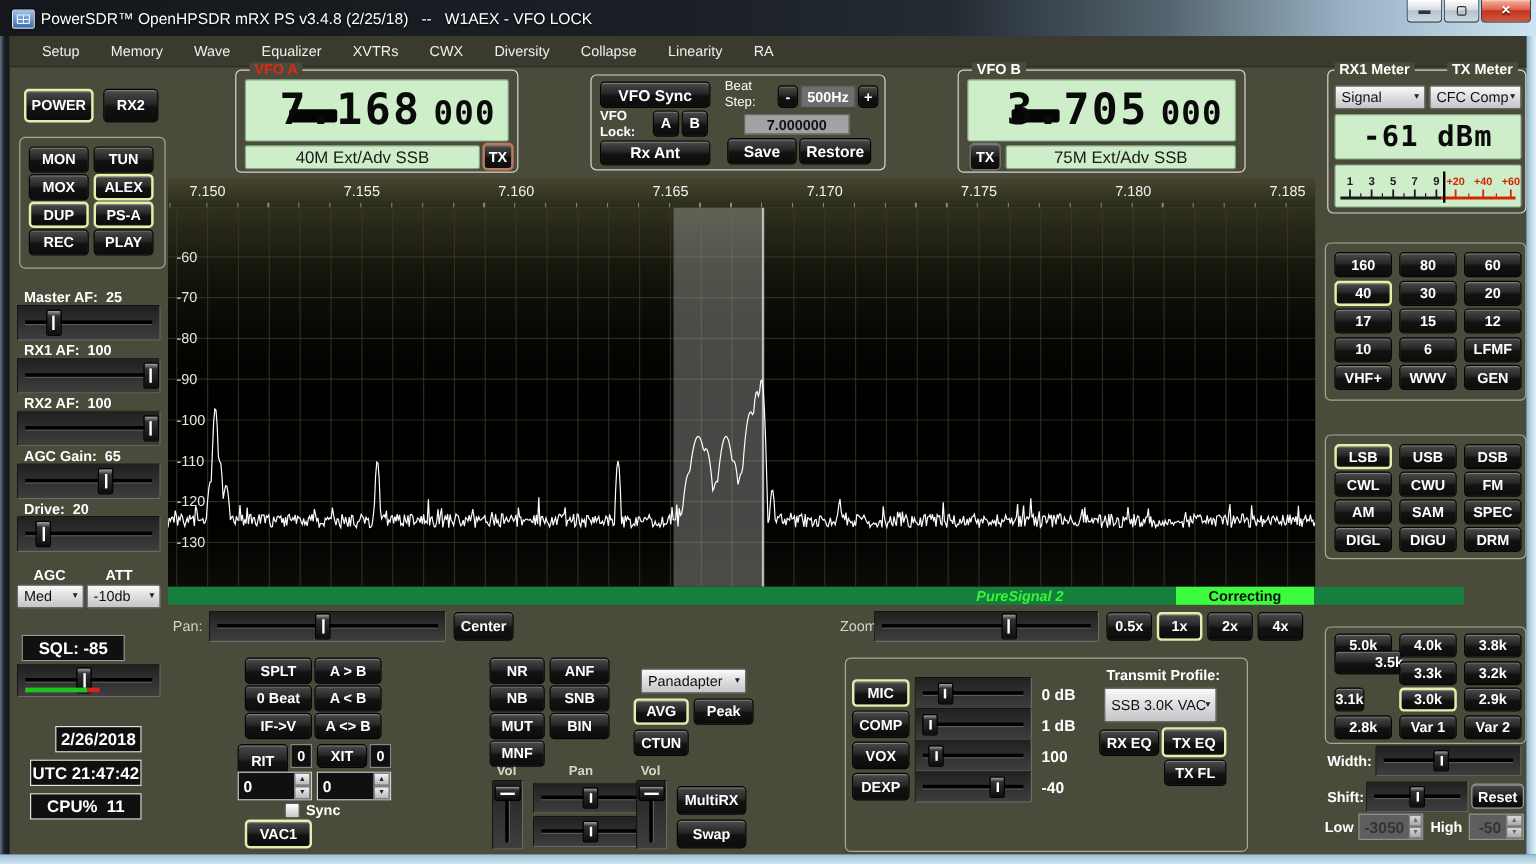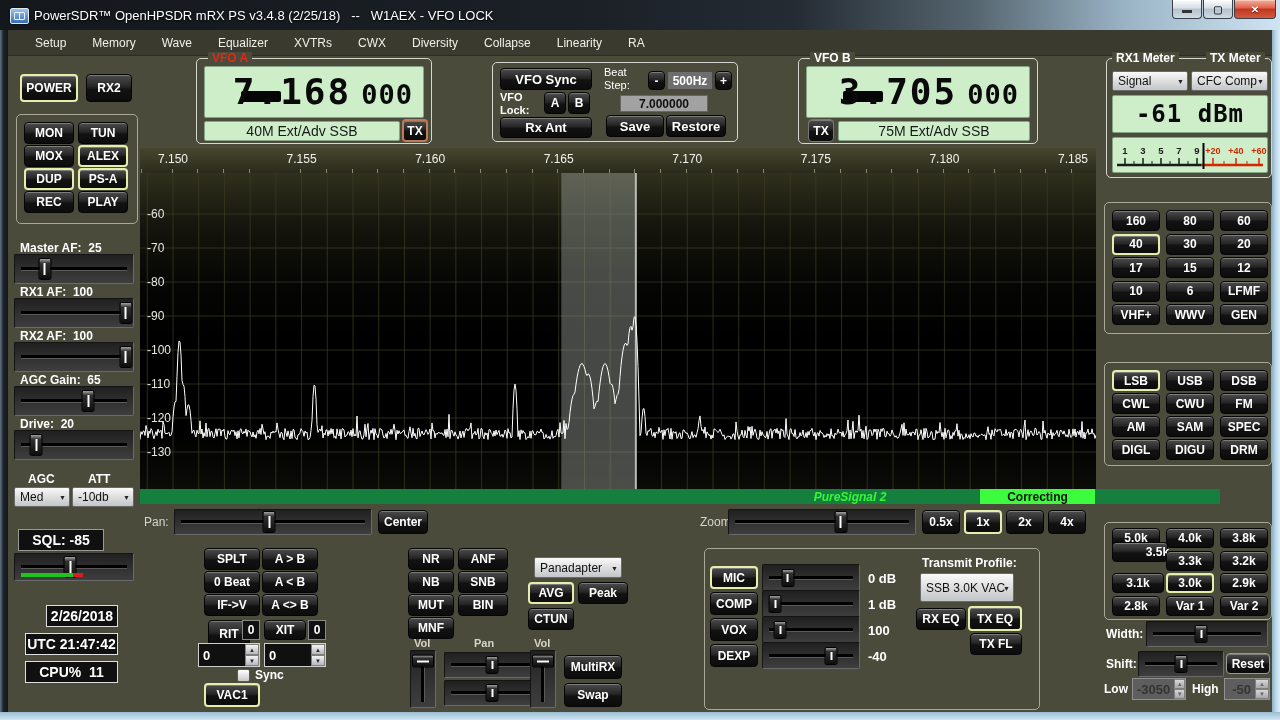--- a/index.html
+++ b/index.html
@@ -334,21 +334,21 @@
     </div>
   <div class="btn" style="left:378px;top:510px;width:50px;height:24px;">Center</div>
   <div class="lab dim" style="left:700px;top:515px;font-weight:normal;">Zoom:</div>
   <div class="sbox" style="left:728px;top:509px;width:188px;height:26px;">
       <div class="strack"></div>
       <div class="sthumb" id="zoom-thumb" style="left: 60%;"></div>
     </div>
   <div id="zoombtns"></div>
 
   <div id="vfoops"></div>
-  <div class="btn" style="left:208px;top:620px;width:42px;height:28px;">RIT</div>
+  <div class="btn" style="left:198px;top:620px;width:42px;height:28px;">RIT</div>
   <div class="darkbox" style="left:242px;top:620px;width:18px;height:20px;border-color:#888;font-size:12px;">0</div>
   <div class="btn" style="left:264px;top:620px;width:42px;height:20px;">XIT</div>
   <div class="darkbox" style="left:308px;top:620px;width:18px;height:20px;border-color:#888;font-size:12px;">0</div>
   <div class="spin" style="left:198px;top:643px;width:62px;height:24px;">
     <div class="val">0</div>
     <div class="btns">
         <div class="sb">▲</div>
         <div class="sb">▼</div>
       </div>
   </div>
@@ -495,21 +495,21 @@
     <div class="btn" style="left: 1220px; top: 416px; width: 48px; height: 21px;">SPEC</div>
     <div class="btn" style="left: 1112px; top: 439px; width: 48px; height: 21px;">DIGL</div>
     <div class="btn" style="left: 1166px; top: 439px; width: 48px; height: 21px;">DIGU</div>
     <div class="btn" style="left: 1220px; top: 439px; width: 48px; height: 21px;">DRM</div>
     <div class="btn" style="left: 1112px; top: 528px; width: 48px; height: 20px;">5.0k</div>
     <div class="btn" style="left: 1166px; top: 528px; width: 48px; height: 20px;">4.0k</div>
     <div class="btn" style="left: 1220px; top: 528px; width: 48px; height: 20px;">3.8k</div>
     <div class="btn" style="left: 1112px; top: 542px; width: 56px; height: 20px; padding-left: 35px;">3.5k</div>
     <div class="btn" style="left: 1166px; top: 550.5px; width: 48px; height: 20px;">3.3k</div>
     <div class="btn" style="left: 1220px; top: 550.5px; width: 48px; height: 20px;">3.2k</div>
-    <div class="btn" style="left: 1112px; top: 573px; width: 52px; height: 20px;">3.1k</div>
+    <div class="btn" style="left: 1112px; top: 573px; width: 25px; height: 20px;">3.1k</div>
     <div class="btn active" style="left: 1166px; top: 573px; width: 48px; height: 20px;">3.0k</div>
     <div class="btn" style="left: 1220px; top: 573px; width: 48px; height: 20px;">2.9k</div>
     <div class="btn" style="left: 1112px; top: 595.5px; width: 48px; height: 20px;">2.8k</div>
     <div class="btn" style="left: 1166px; top: 595.5px; width: 48px; height: 20px;">Var 1</div>
     <div class="btn" style="left: 1220px; top: 595.5px; width: 48px; height: 20px;">Var 2</div>
     <div class="btn" style="left: 922px; top: 510px; width: 38px; height: 24px;">0.5x</div>
     <div class="btn active" style="left: 964px; top: 510px; width: 38px; height: 24px;">1x</div>
     <div class="btn" style="left: 1006px; top: 510px; width: 38px; height: 24px;">2x</div>
     <div class="btn" style="left: 1048px; top: 510px; width: 38px; height: 24px;">4x</div>
     <div class="btn" style="left: 204px; top: 548px; width: 56px; height: 22px;">SPLT</div>

